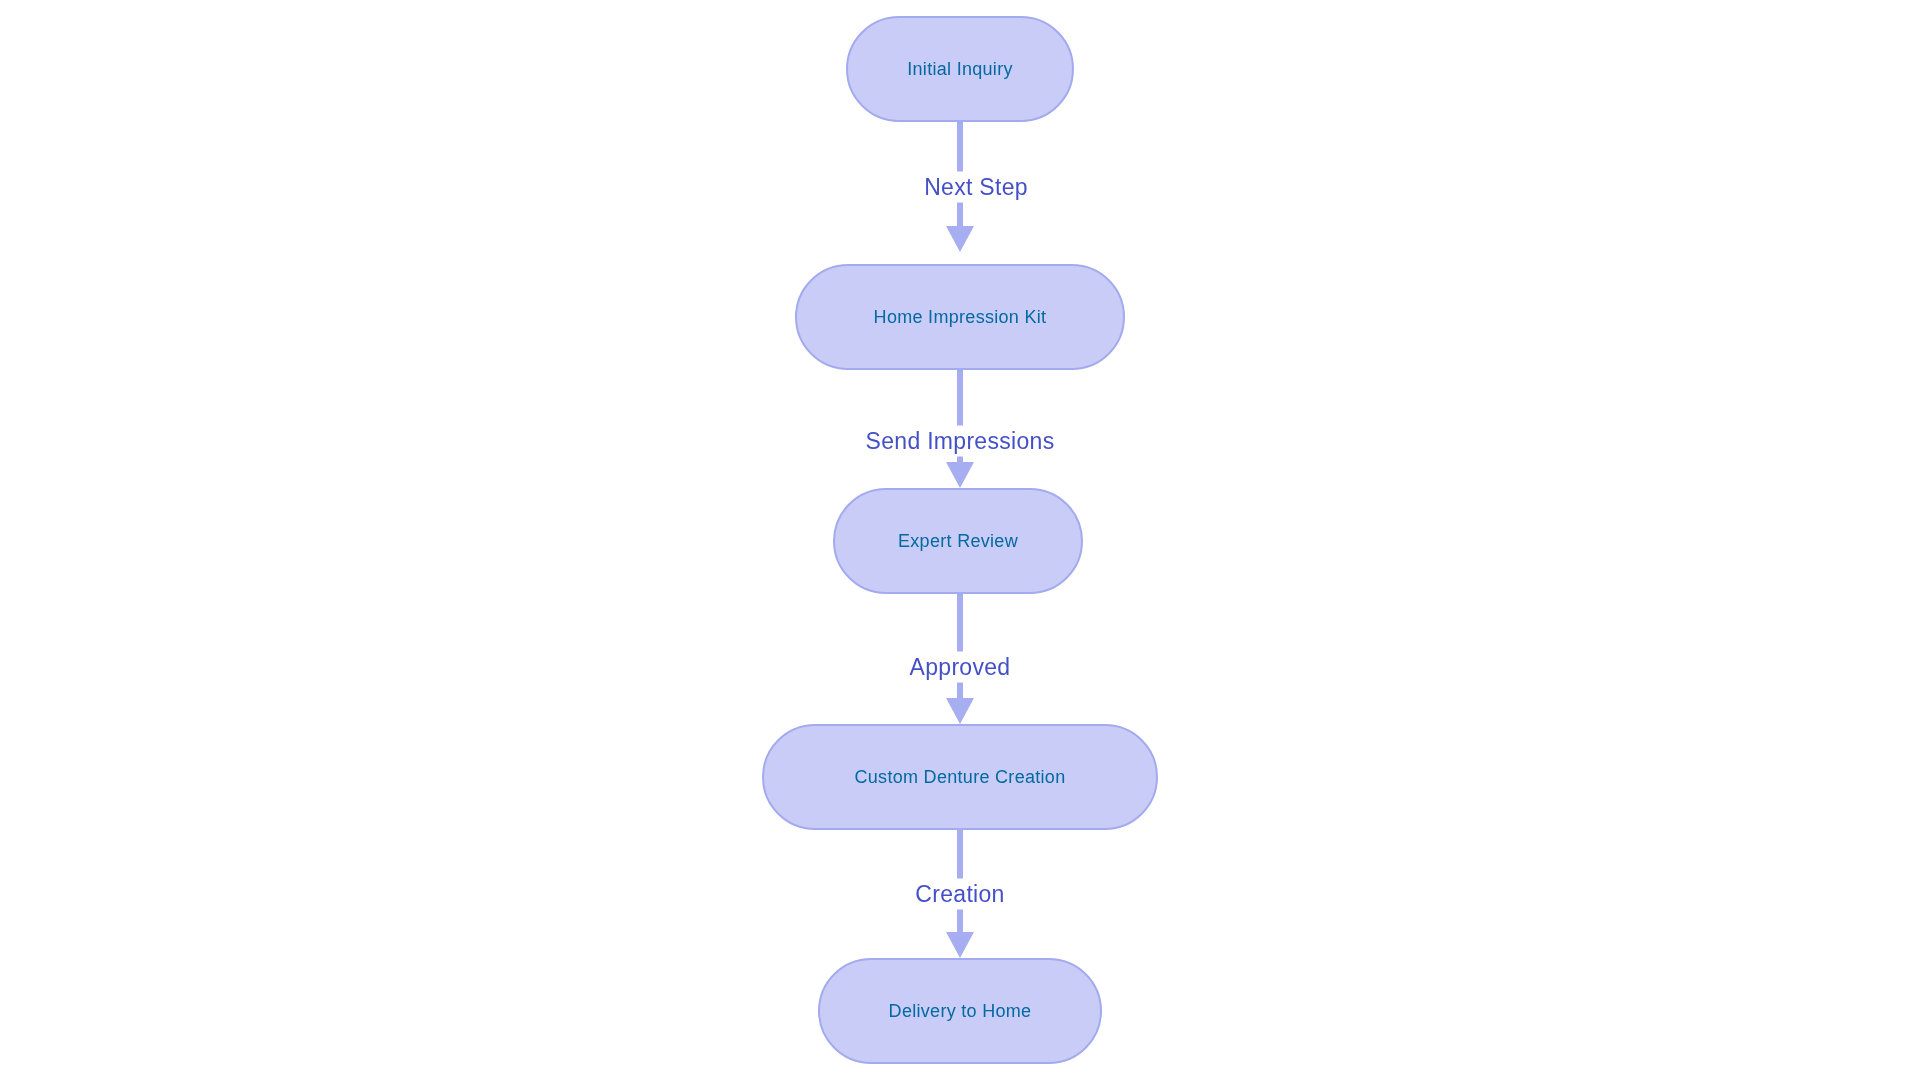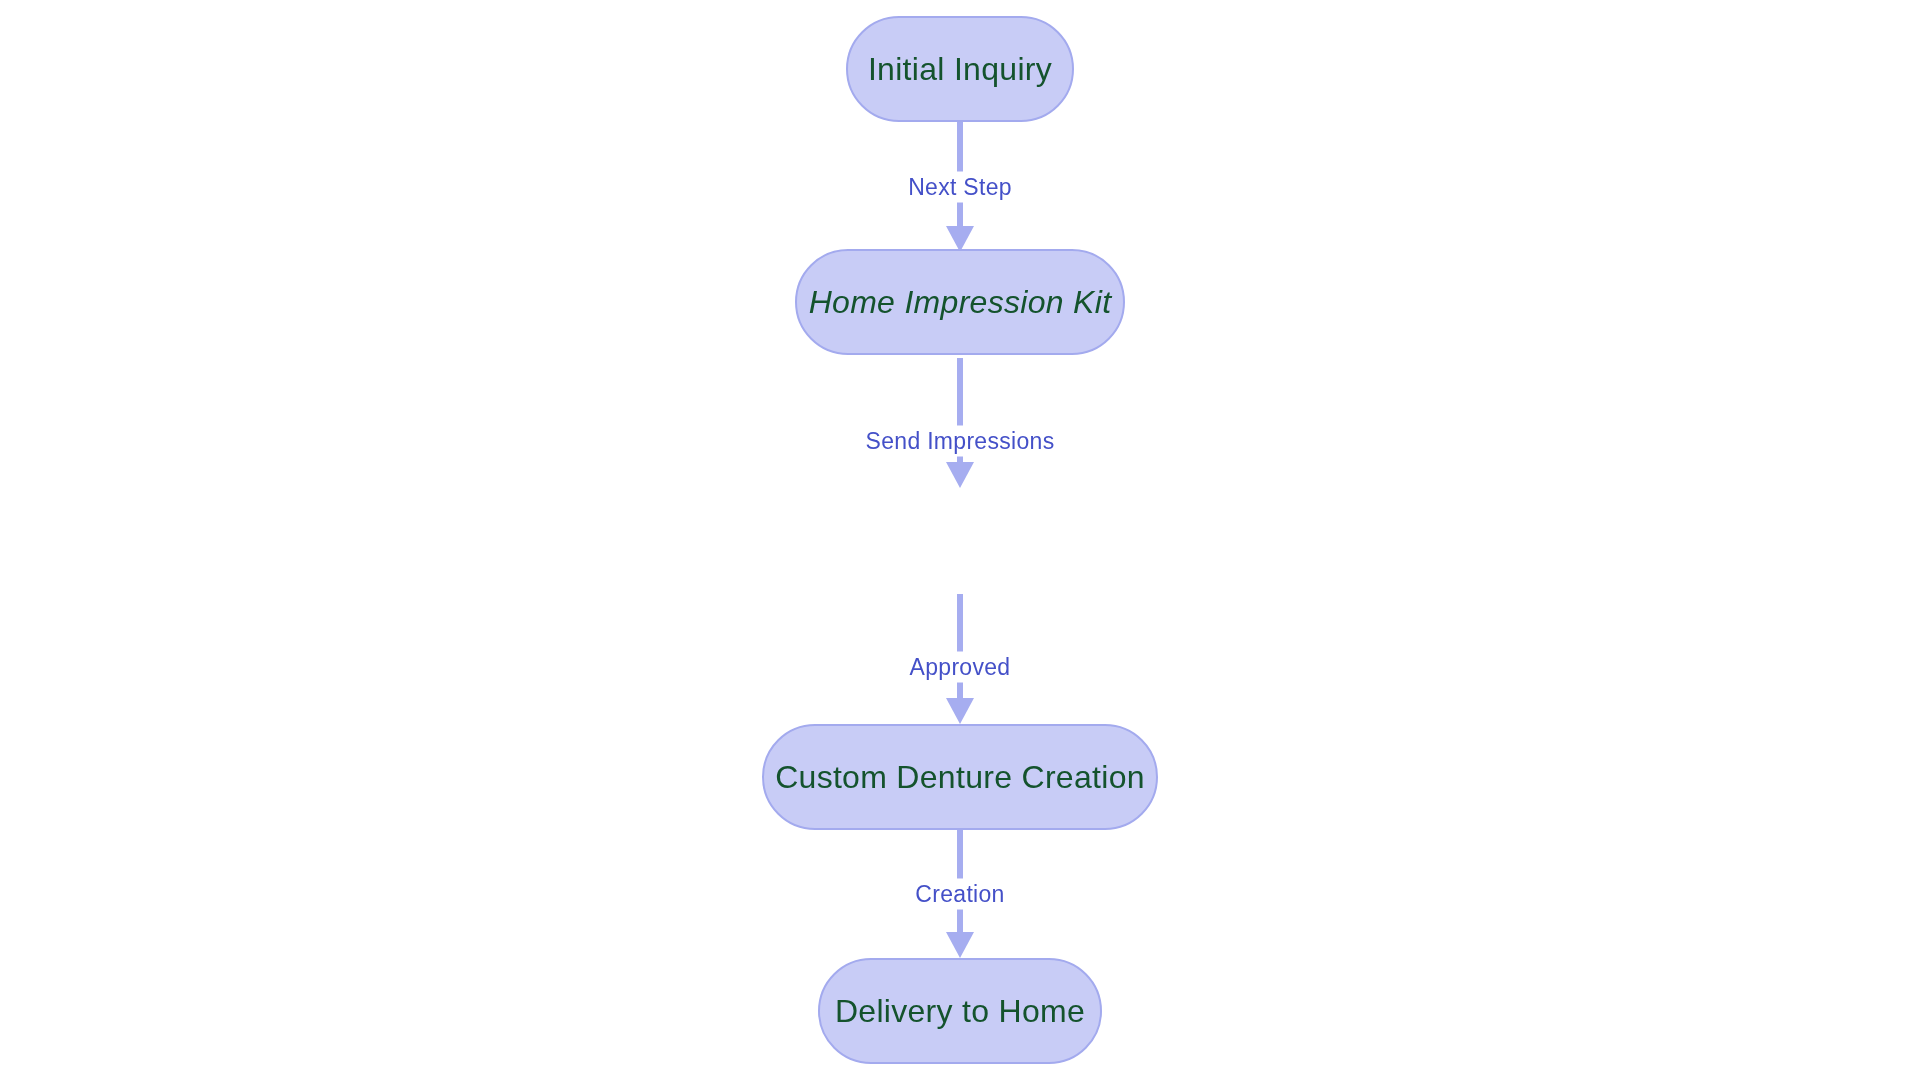--- a/index.html
+++ b/index.html
@@ -21,22 +21,22 @@
     background: #c8ccf6;
     border: 2px solid #a3aaee;
     border-radius: 54px;
     box-sizing: border-box;
     display: flex;
     align-items: center;
     justify-content: center;
     z-index: 3;
   }
   .node-label {
-    color: #14532d;
-    font-size: 32px;
+    color: #0369a1;
+    font-size: 18px;
     letter-spacing: 0.3px;
     white-space: nowrap;
   }
   .edge-line {
     position: absolute;
     left: 957px;
     width: 6px;
     background: #a6adf0;
     z-index: 1;
   }
@@ -63,42 +63,45 @@
     z-index: 2;
   }
 </style>
 </head>
 <body>
 
 <div class="canvas">
 
   <div class="edge-line" style="top:122px; height:106px;"></div>
   <div class="arrow-head" style="top:226px;"></div>
-  <div class="edge-label" style="top:187px;">Next Step</div>
+  <div class="edge-label" style="top:187px;margin-left:16px;">Next Step</div>
 
   <div class="edge-line" style="top:358px; height:106px;"></div>
   <div class="arrow-head" style="top:462px;"></div>
   <div class="edge-label" style="top:423px;margin-top:18px;">Send Impressions</div>
 
   <div class="edge-line" style="top:594px; height:106px;"></div>
   <div class="arrow-head" style="top:698px;"></div>
   <div class="edge-label" style="top:659px;margin-top:8px;">Approved</div>
 
   <div class="edge-line" style="top:830px; height:104px;"></div>
   <div class="arrow-head" style="top:932px;"></div>
   <div class="edge-label" style="top:894px;">Creation</div>
 
   <div class="node" style="left:846px; top:16px; width:228px;">
     <span class="node-label">Initial Inquiry</span>
   </div>
 
-  <div class="node" style="left:795px; top:249px; width:330px;font-style:italic;">
+  <div class="node" style="left:795px; top:264px; width:330px;">
     <span class="node-label">Home Impression Kit</span>
   </div>
 
+  <div class="node" style="left:833px; top:488px; width:250px;">
+    <span class="node-label">Expert Review</span>
+  </div>
 
   <div class="node" style="left:762px; top:724px; width:396px;text-align:right;">
     <span class="node-label">Custom Denture Creation</span>
   </div>
 
   <div class="node" style="left:818px; top:958px; width:284px;">
     <span class="node-label">Delivery to Home</span>
   </div>
 
 </div>

